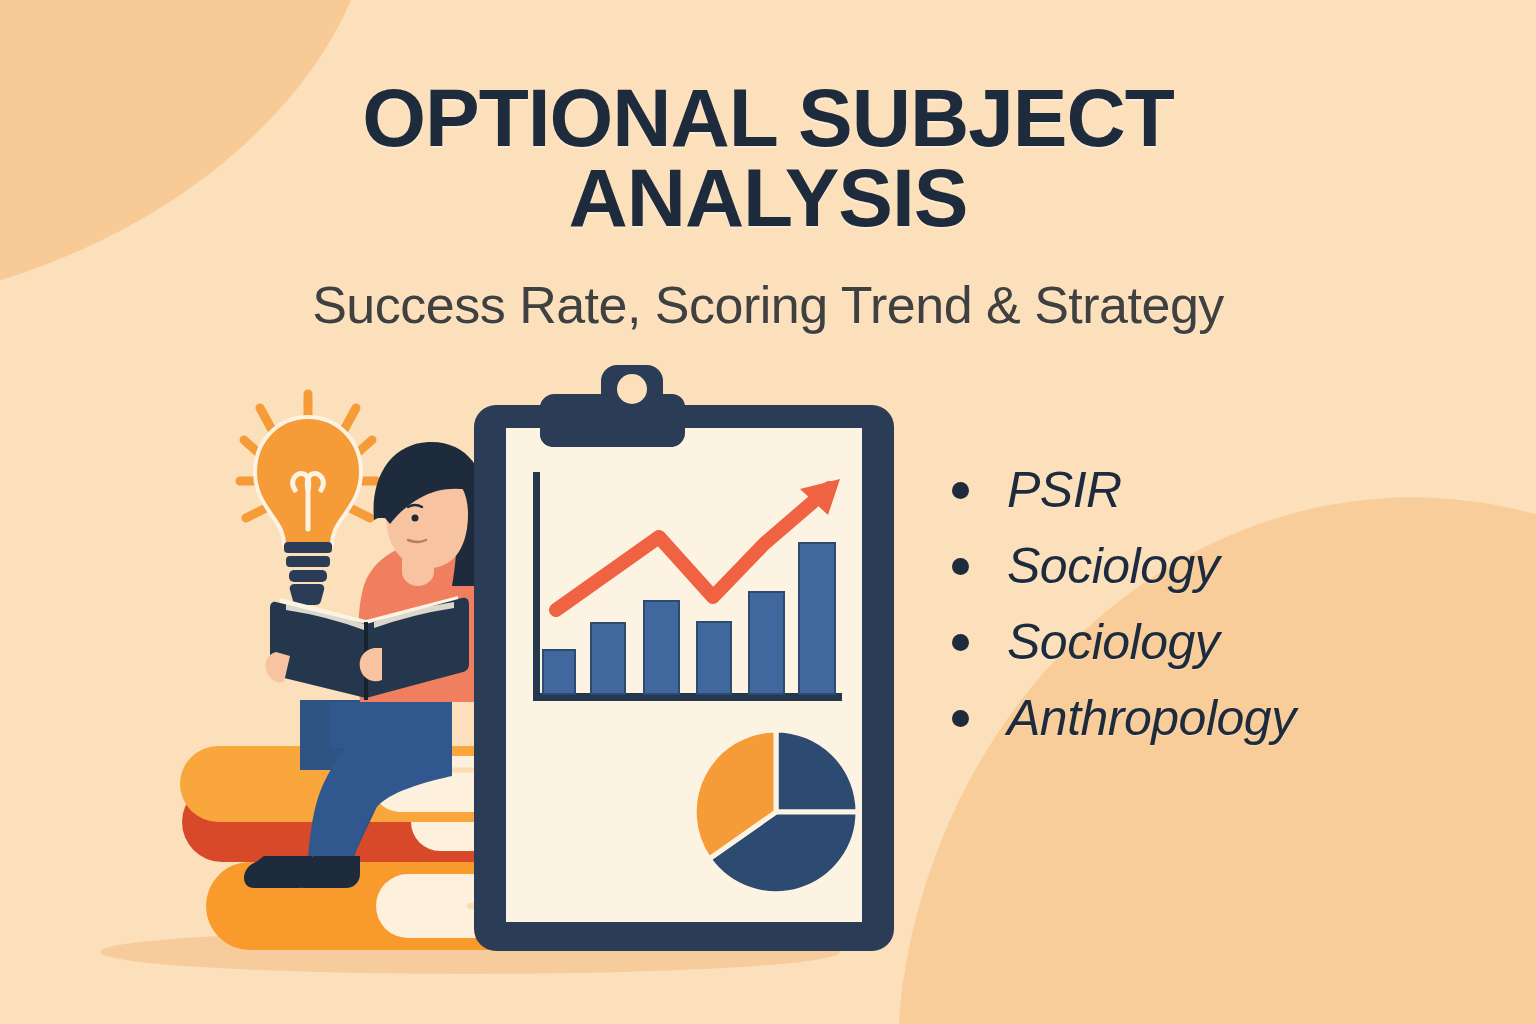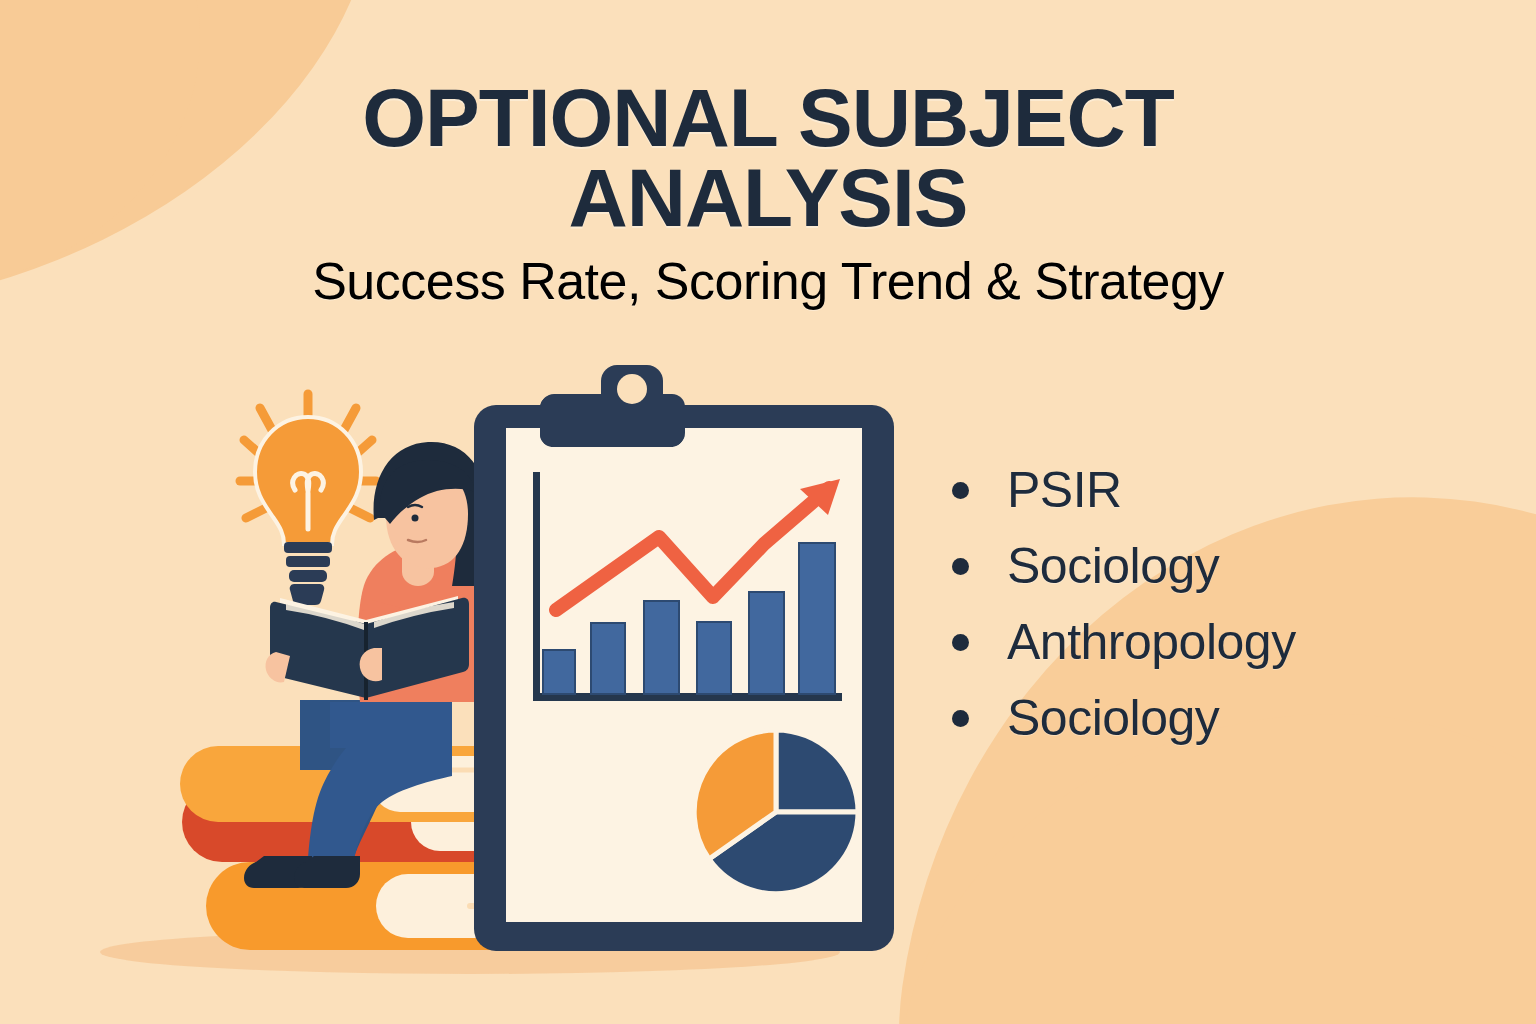--- a/index.html
+++ b/index.html
@@ -73,34 +73,35 @@
   .title-line {
     font-size: 82px;
     font-weight: 700;
     letter-spacing: -1px;
     line-height: 0.98;
     color: #1e2b3c;
     text-shadow: 0 2px 0 rgba(255,255,255,0.35);
     margin: 0;
   }
   .subtitle {
-    margin-top: 12px;
+    margin-top: 36px;
     font-size: 52px;
     font-weight: 400;
-    color: #000000;
+    color: #404040;
     letter-spacing: -0.5px;
     text-shadow: 0 1px 0 rgba(255,255,255,0.35);
   }
 
   
   .bullets {
     position: absolute;
     left: 952px;
     top: 452px;
     z-index: 20;
+    font-style: italic;
   }
   .bullet-row {
     display: flex;
     align-items: center;
     height: 76px;
   }
   .bullet-dot {
     width: 17px;
     height: 17px;
     border-radius: 50%;
@@ -147,25 +148,25 @@
     <div class="bullet-row">
       <span class="bullet-dot"></span>
       <span class="bullet-label">PSIR</span>
     </div>
     <div class="bullet-row">
       <span class="bullet-dot"></span>
       <span class="bullet-label">Sociology</span>
     </div>
     <div class="bullet-row">
       <span class="bullet-dot"></span>
-      <span class="bullet-label">Anthropology</span>
+      <span class="bullet-label">Sociology</span>
     </div>
     <div class="bullet-row">
       <span class="bullet-dot"></span>
-      <span class="bullet-label">Sociology</span>
+      <span class="bullet-label">Anthropology</span>
     </div>
   </div>
 
   <svg class="illus" viewBox="0 0 1536 1024" xmlns="http://www.w3.org/2000/svg">
 
     <ellipse cx="470" cy="952" rx="370" ry="22" fill="#f6c693" opacity="0.75"></ellipse>
 
     <g>
 
       <g stroke="#f59b38" stroke-width="9" stroke-linecap="round">

